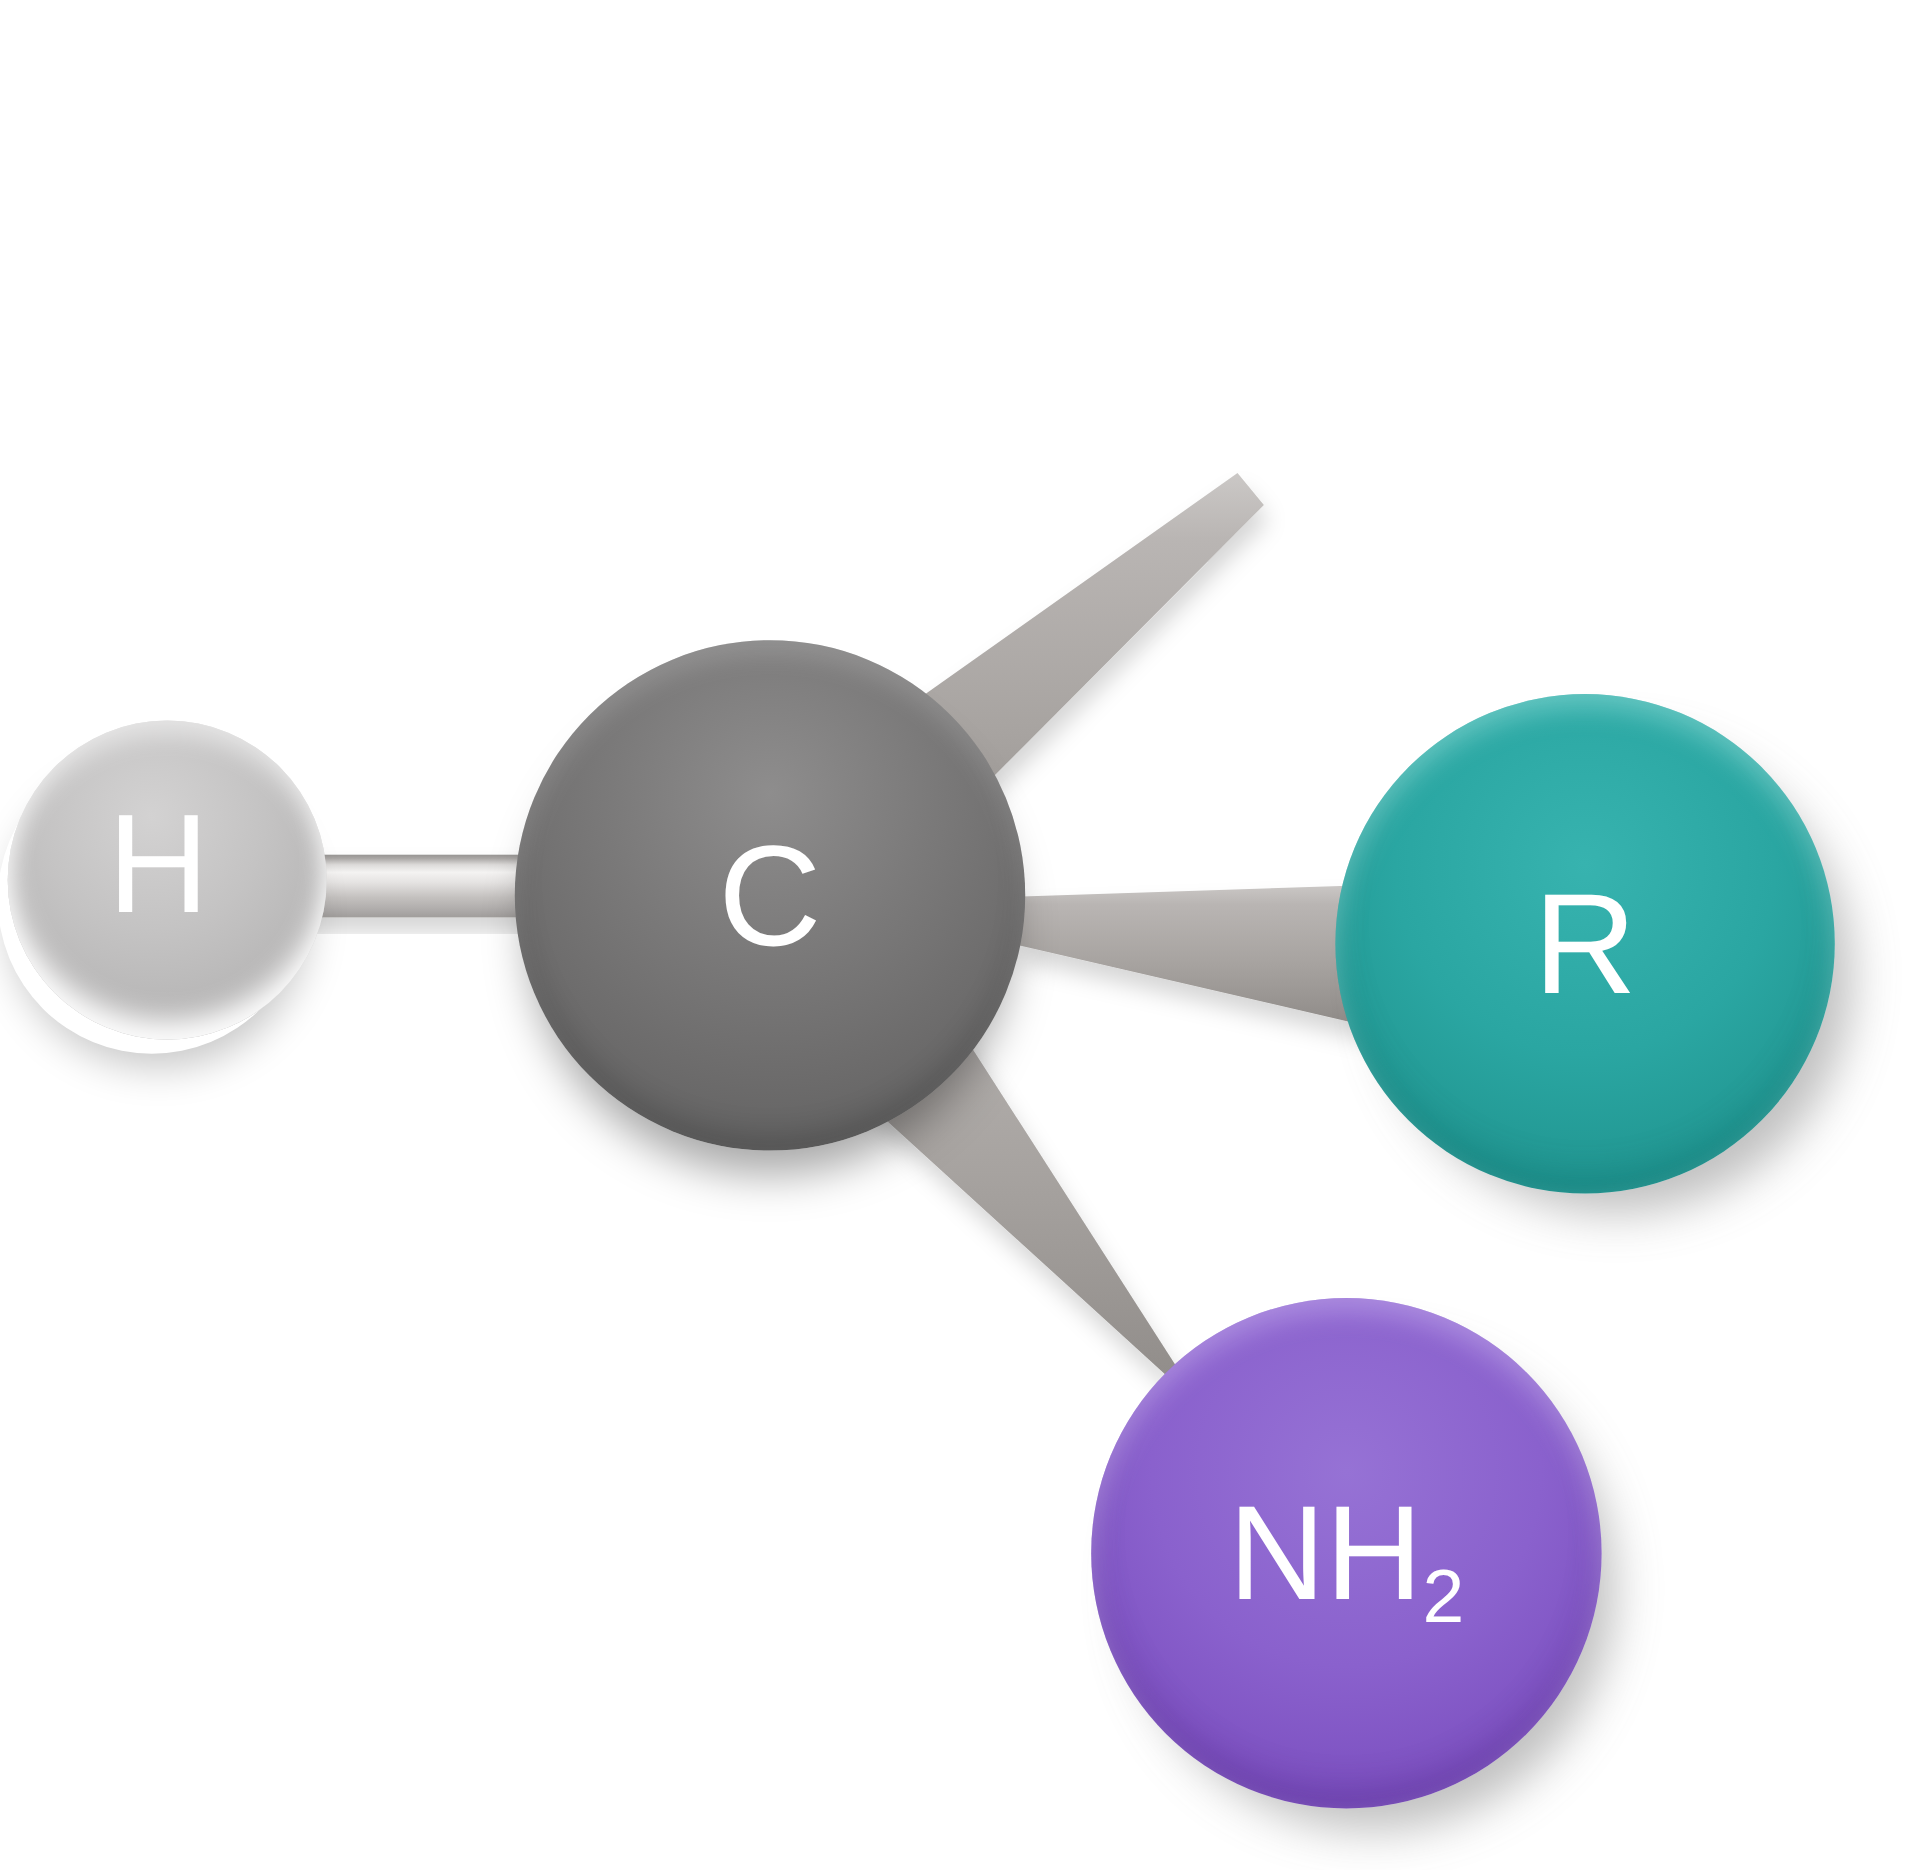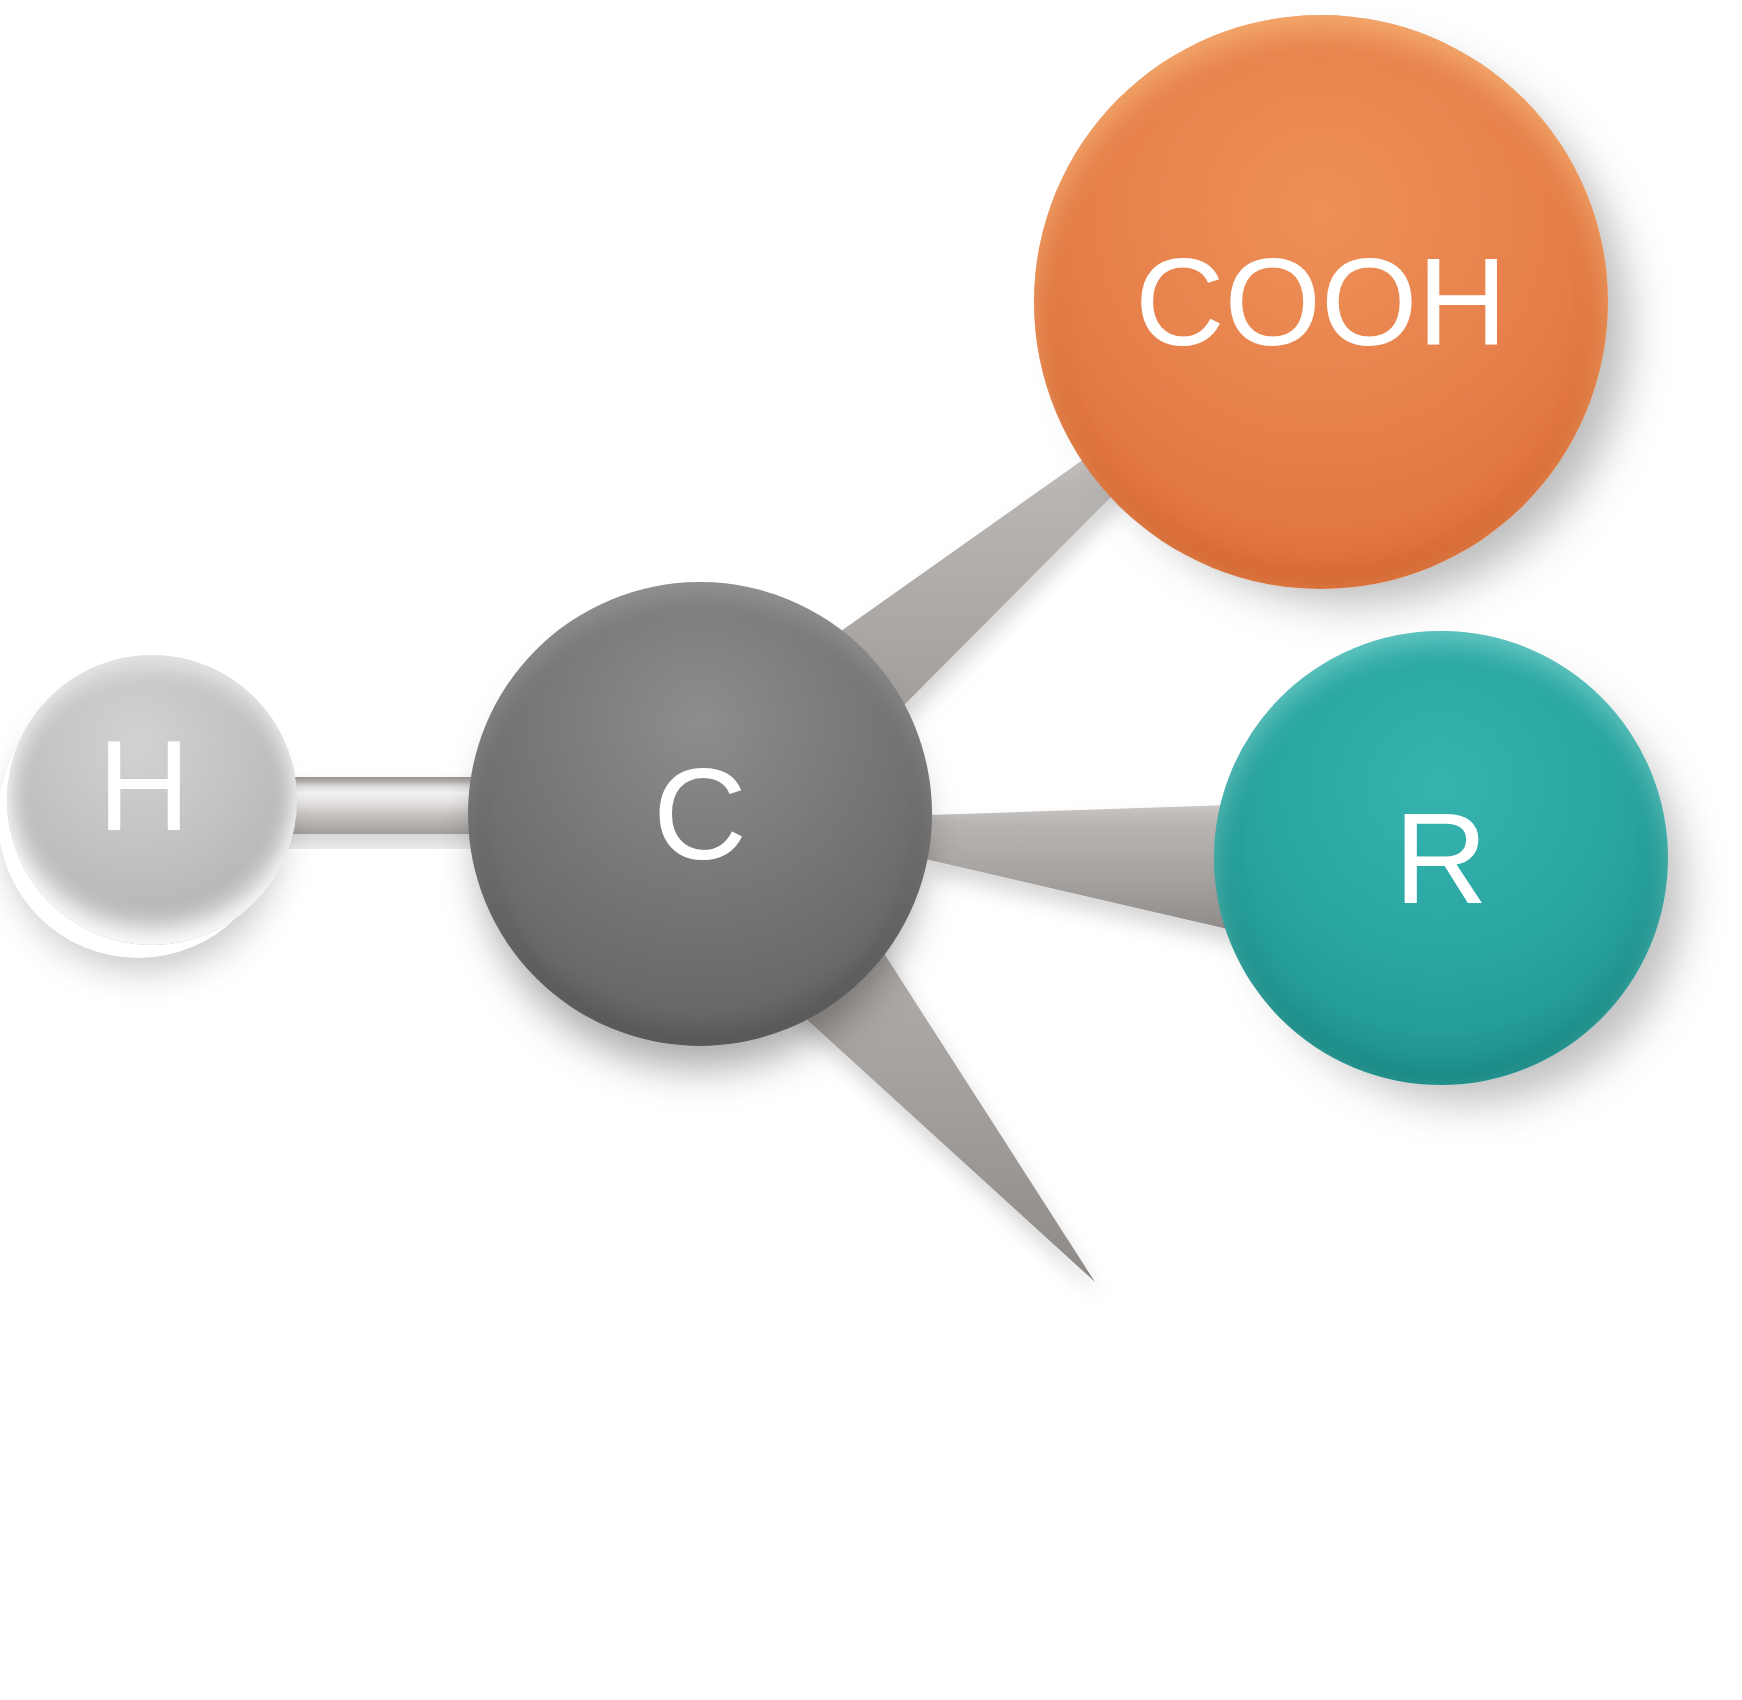--- a/index.html
+++ b/index.html
@@ -140,24 +140,26 @@
   <div class="sphere node-h">
     <span class="inner-sheen"></span>
     <span class="lbl">H</span>
   </div>
 
   <div class="sphere node-c">
     <span class="inner-sheen"></span>
     <span class="lbl">C</span>
   </div>
 
-  <div class="sphere node-cooh">
-    <span class="inner-sheen"></span>
-    <span class="lbl">COOH</span>
-  </div>
 
   <div class="sphere node-r">
     <span class="inner-sheen"></span>
     <span class="lbl">R</span>
   </div>
 
+  <div class="sphere node-nh2">
+    <span class="inner-sheen"></span>
+    <span class="lbl">
+      <span>NH</span><span class="sub">2</span>
+    </span>
+  </div>
 
 </div>
 
 </body></html>

